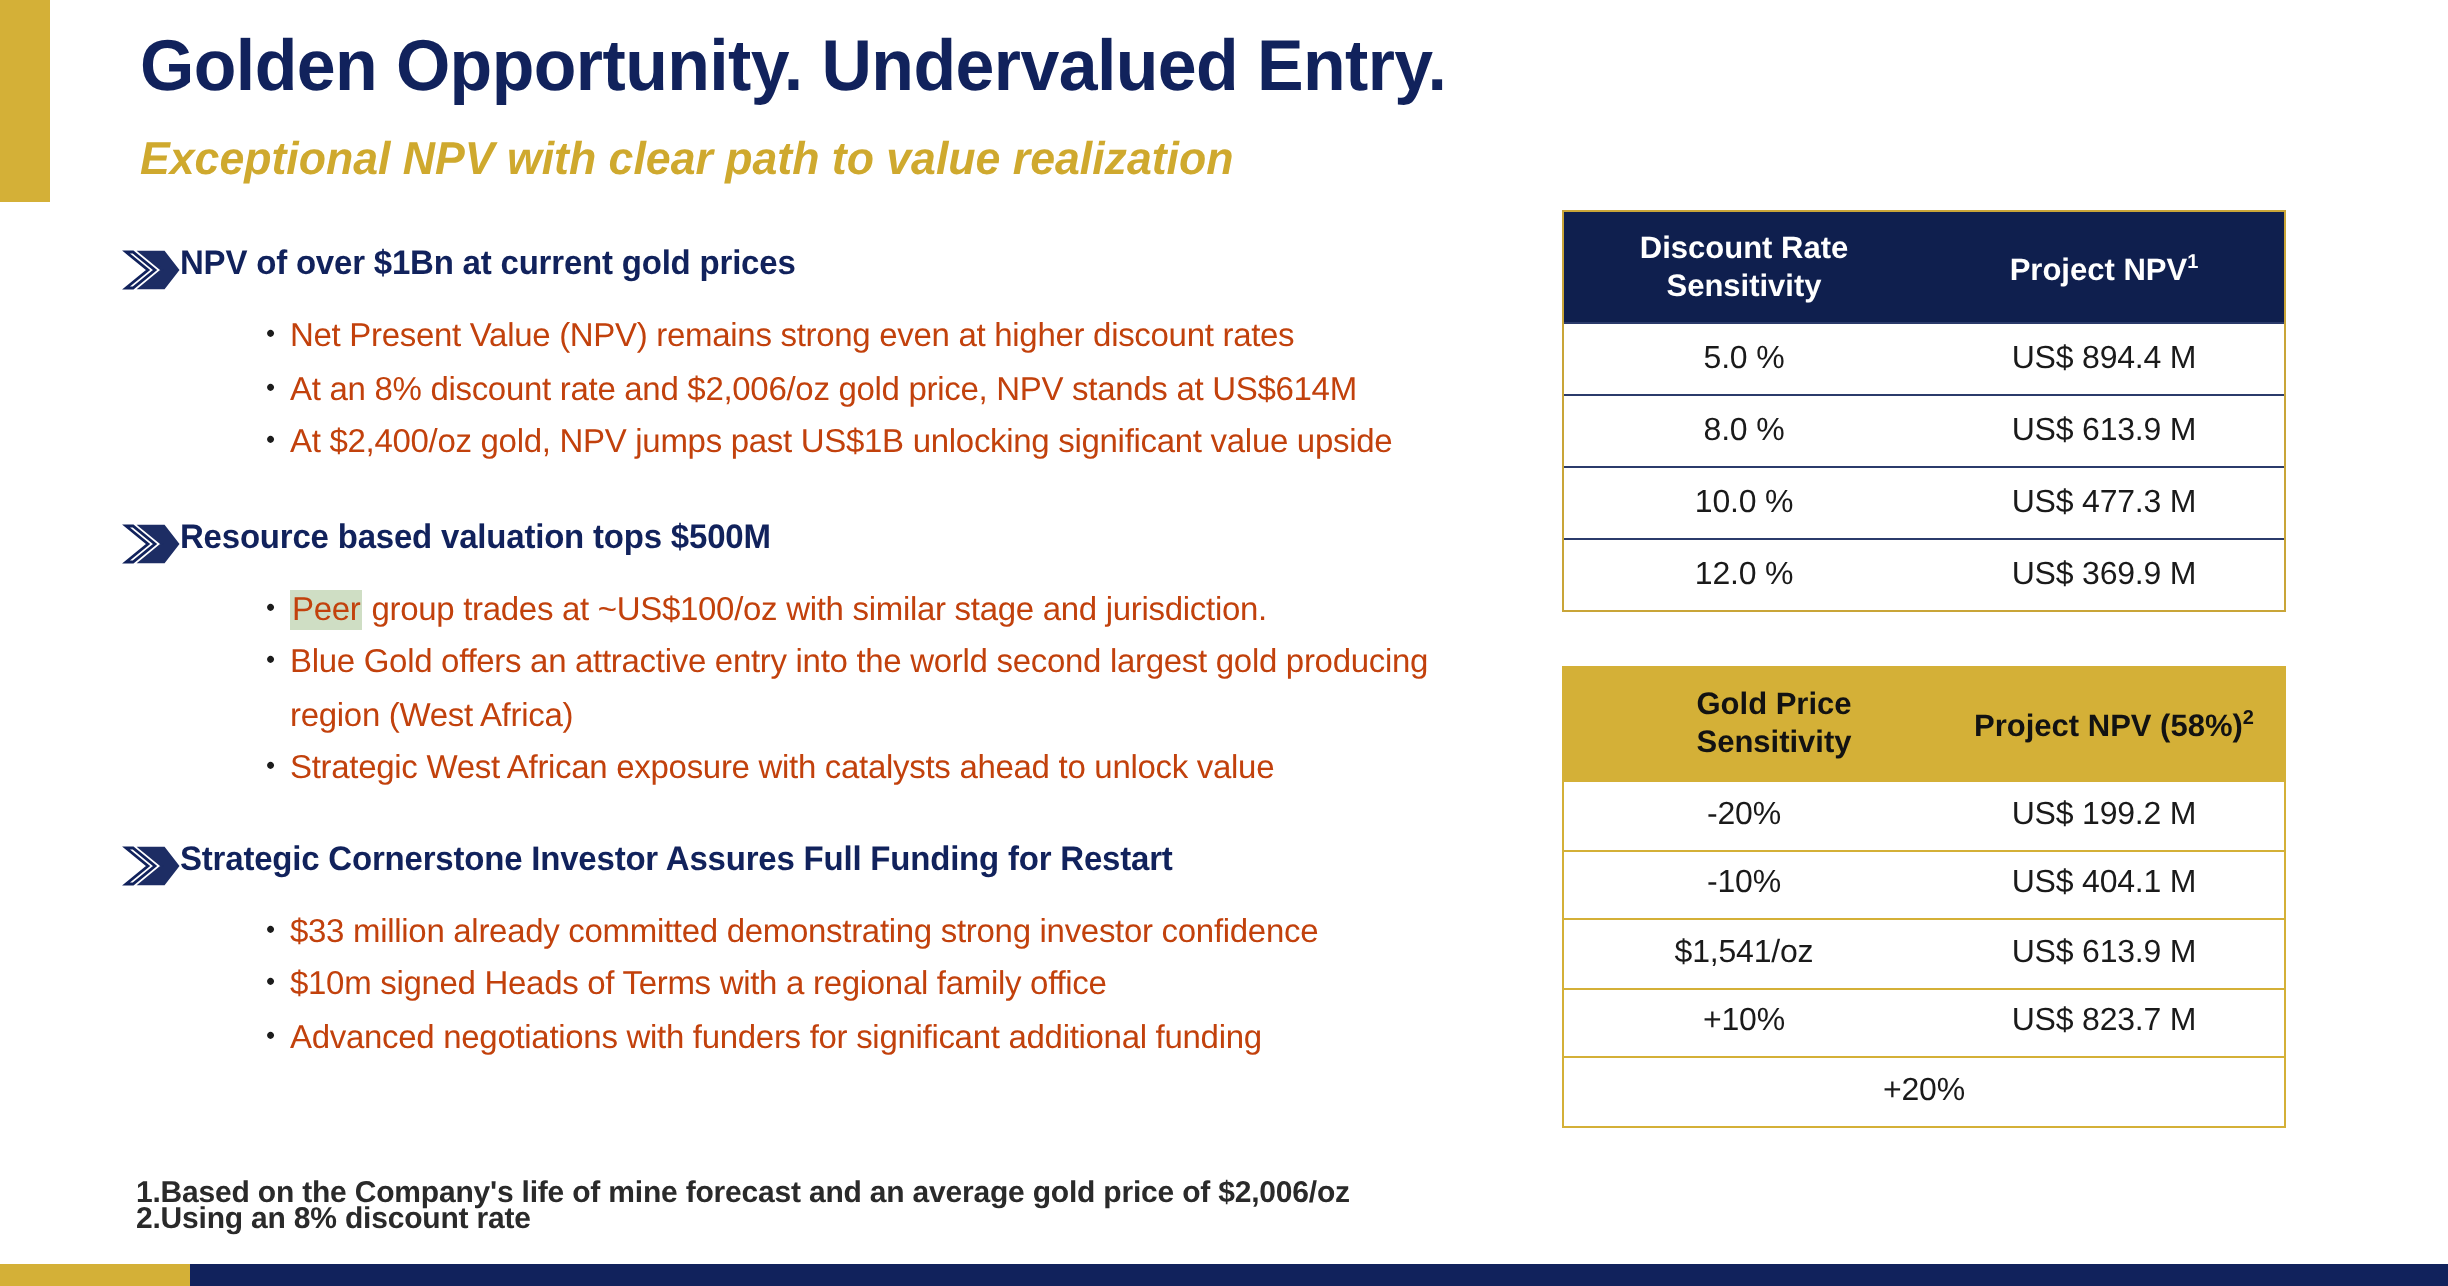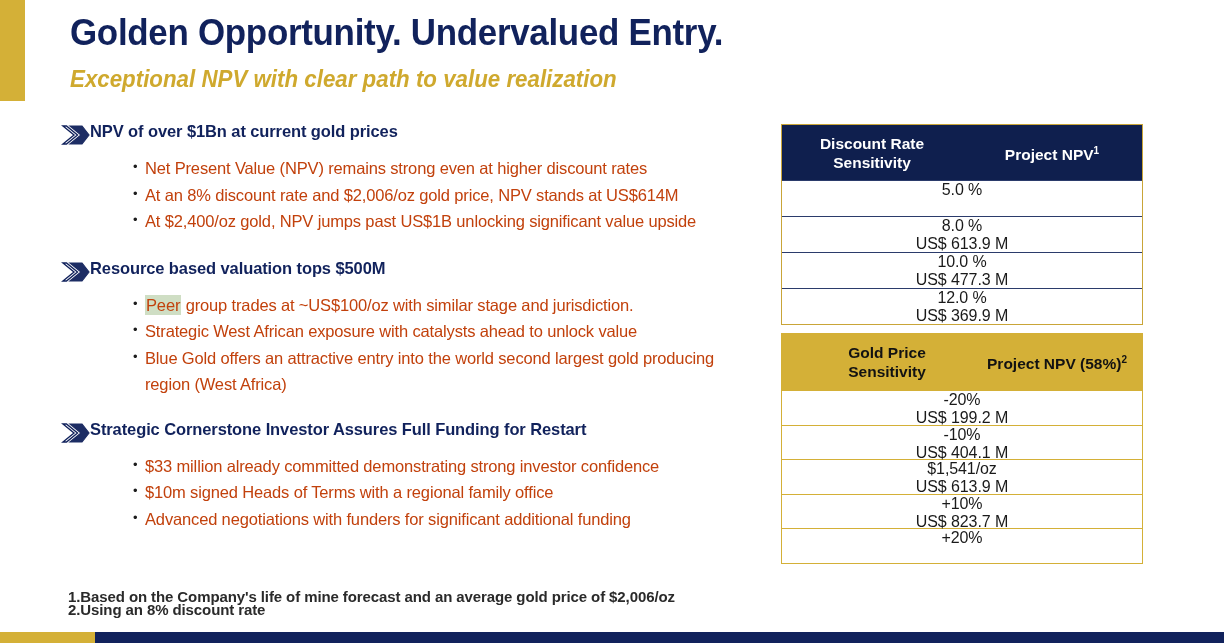--- a/index.html
+++ b/index.html
@@ -107,21 +107,21 @@
   }
   .sp1 { margin-top: 24px; }
   .sp2 { margin-top: 22px; }
 
   
   .table {
     position: absolute;
     width: 362px;
     box-sizing: border-box;
   }
-  .tbl-navy { left: 781px; top: 124px; border: 1px solid #c9a538; }
+  .tbl-navy { left: 781px; top: 105px; border: 1px solid #c9a538; }
   .tbl-gold { left: 781px; top: 333px; border: 1px solid #d4b037; }
 
   .thead {
     display: flex;
     align-items: center;
     box-sizing: border-box;
   }
   .tbl-navy .thead {
     background: #0f1f4e;
     height: 55px;
@@ -142,21 +142,20 @@
     padding: 0 6px;
     box-sizing: border-box;
   }
   .th sup { font-size: 10px; vertical-align: super; }
 
   .trow {
     display: flex;
     align-items: center;
     box-sizing: border-box;
     background: #ffffff;
-    flex-direction: column;
   }
   .tbl-navy .trow { height: 36px; border-top: 1px solid #2b3b6b; }
   .tbl-navy .trow:first-of-type { border-top: none; }
   .tbl-gold .trow { height: 34.5px; border-top: 1px solid #d4b037; }
   .tbl-gold .trow:first-of-type { border-top: none; }
 
   .td {
     flex: 1 1 50%;
     text-align: center;
     font-size: 16px;
@@ -223,22 +222,22 @@
       <span class="chev">
         <svg width="30" height="22" viewBox="0 0 30 22">
           <path d="M3 2 L14 11 L3 20 L6.5 20 L17.5 11 L6.5 2 Z" fill="none" stroke="#11225c" stroke-width="1.4"></path>
           <path d="M10 2 L21 11 L10 20 L22 20 L29 11 L22 2 Z" fill="#11225c" stroke="#11225c" stroke-width="1.2" opacity="0.95"></path>
         </svg>
       </span>
       <span class="section-title">Resource based valuation tops $500M</span>
     </div>
     <ul class="blist">
       <li><span class="hl">Peer</span><span> group trades at ~US$100/oz with similar stage and jurisdiction.</span></li>
+      <li>Blue Gold offers an attractive entry into the world second largest gold producing region (West Africa)</li>
       <li>Strategic West African exposure with catalysts ahead to unlock value</li>
-      <li>Blue Gold offers an attractive entry into the world second largest gold producing region (West Africa)</li>
     </ul>
   </div>
 
   <div class="section sp2">
     <div class="section-head">
       <span class="chev">
         <svg width="30" height="22" viewBox="0 0 30 22">
           <path d="M3 2 L14 11 L3 20 L6.5 20 L17.5 11 L6.5 2 Z" fill="none" stroke="#11225c" stroke-width="1.4"></path>
           <path d="M10 2 L21 11 L10 20 L22 20 L29 11 L22 2 Z" fill="#11225c" stroke="#11225c" stroke-width="1.2" opacity="0.95"></path>
         </svg>
@@ -254,20 +253,21 @@
 
 </div>
 
 <div class="table tbl-navy">
   <div class="thead">
     <div class="th">Discount Rate Sensitivity</div>
     <div class="th"><span>Project NPV</span><sup>1</sup></div>
   </div>
   <div class="trow">
     <div class="td">5.0 %</div>
+    <div class="td">US$ 894.4 M</div>
   </div>
   <div class="trow">
     <div class="td">8.0 %</div>
     <div class="td">US$ 613.9 M</div>
   </div>
   <div class="trow">
     <div class="td">10.0 %</div>
     <div class="td">US$ 477.3 M</div>
   </div>
   <div class="trow">

